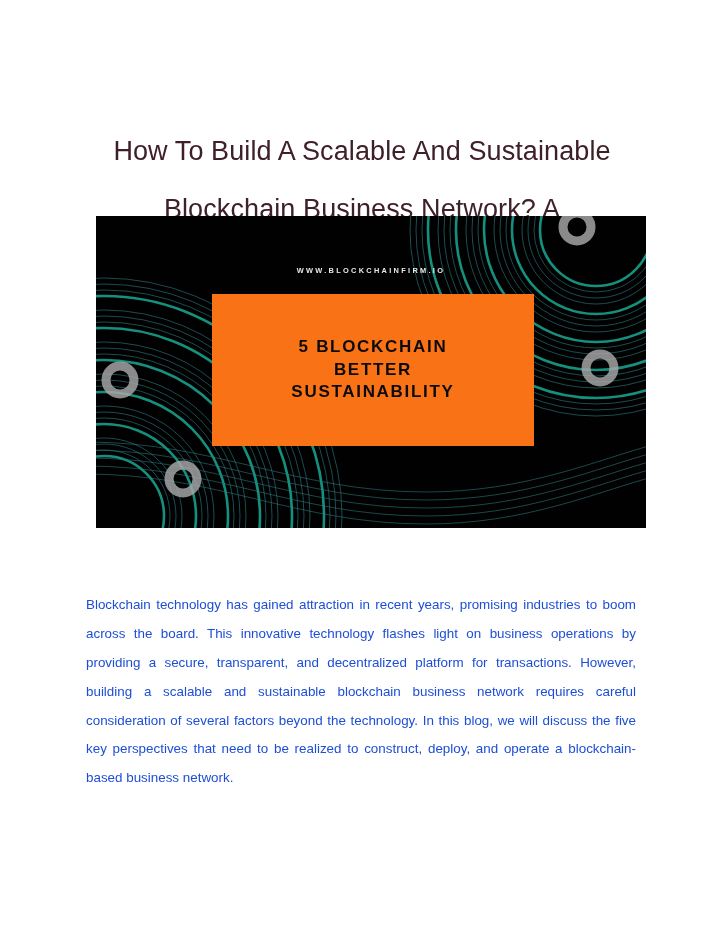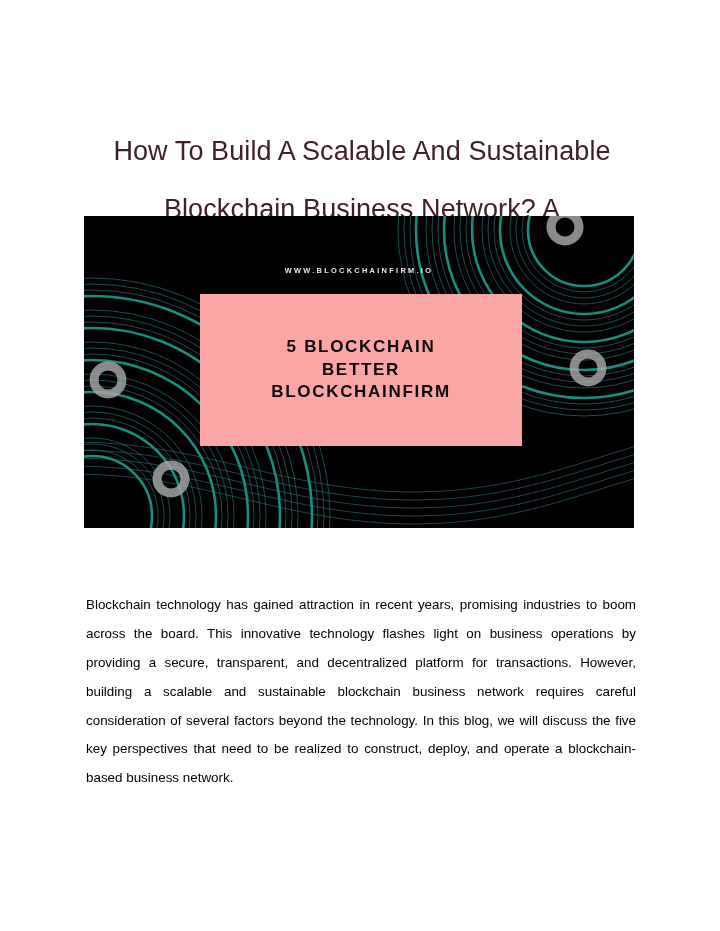--- a/index.html
+++ b/index.html
@@ -34,21 +34,21 @@
     font-size: 27px;
     font-weight: 500;
     line-height: 58px;
     text-align: center;
     letter-spacing: 0.1px;
   }
 
   
   .banner {
     position: absolute;
-    left: 84px;
+    left: 96px;
     top: 216px;
     width: 550px;
     height: 312px;
     background: #010101;
     overflow: hidden;
   }
 
   .banner-svg {
     position: absolute;
     left: 0; top: 0;
@@ -70,21 +70,21 @@
     letter-spacing: 2.3px;
     z-index: 5;
   }
 
   .teal-box {
     position: absolute;
     left: 116px;
     top: 78px;
     width: 322px;
     height: 152px;
-    background: #fca5a5;
+    background: #f97316;
     z-index: 4;
     display: flex;
     flex-direction: column;
     align-items: center;
     justify-content: center;
   }
 
   .teal-box-line {
     color: #0b0b0b;
     font-family: "Liberation Sans", sans-serif;
@@ -95,21 +95,21 @@
     text-align: center;
     white-space: nowrap;
   }
 
   
   .body-text {
     position: absolute;
     left: 86px;
     top: 578px;
     width: 550px;
-    color: #000000;
+    color: #1d4ed8;
     font-family: "Liberation Sans", sans-serif;
     font-size: 13.4px;
     font-weight: 400;
     line-height: 28.8px;
     text-align: justify;
     text-justify: inter-word;
   }
 </style>
 </head>
 <body>
@@ -201,20 +201,20 @@
           <circle cx="87" cy="263" r="14" fill="none" stroke="#a8a8a8" stroke-width="9" opacity="0.82"></circle>
         </g>
       </g>
     </svg>
 
     <div class="banner-url">WWW.BLOCKCHAINFIRM.IO</div>
 
     <div class="teal-box">
       <div class="teal-box-line">5 BLOCKCHAIN</div>
       <div class="teal-box-line">BETTER</div>
-      <div class="teal-box-line">BLOCKCHAINFIRM</div>
+      <div class="teal-box-line">SUSTAINABILITY</div>
     </div>
 
   </div>
 
   <p class="body-text">Blockchain technology has gained attraction in recent years, promising industries to boom across the board. This innovative technology flashes light on business operations by providing a secure, transparent, and decentralized platform for transactions. However, building a scalable and sustainable blockchain business network requires careful consideration of several factors beyond the technology. In this blog, we will discuss the five key perspectives that need to be realized to construct, deploy, and operate a blockchain-based business network.</p>
 
 </div>
 
 </body></html>

